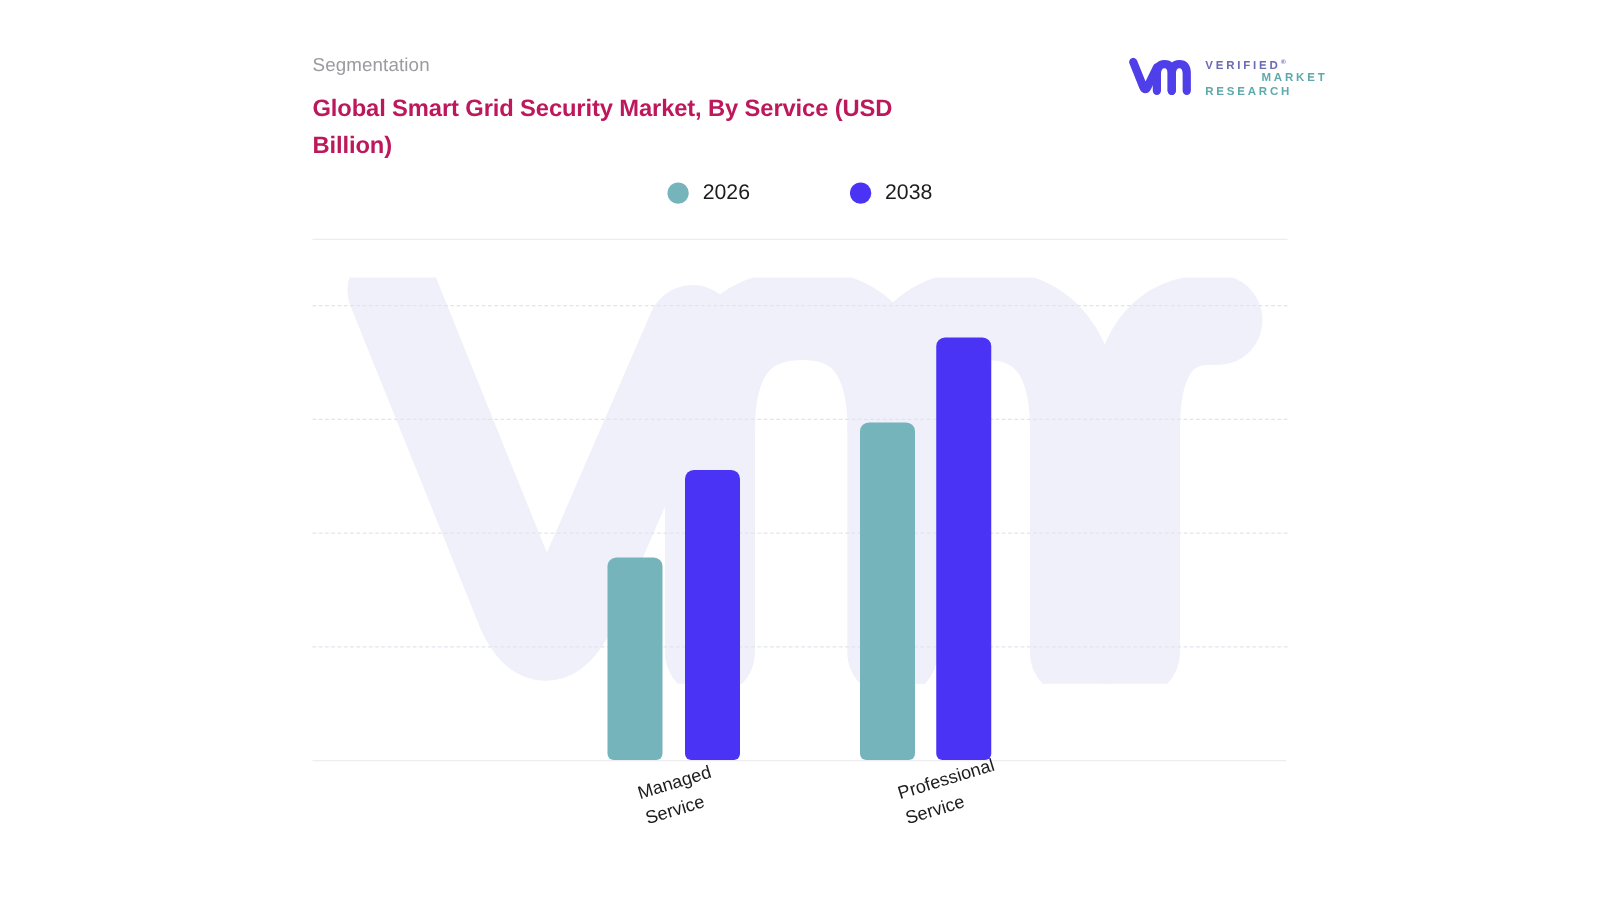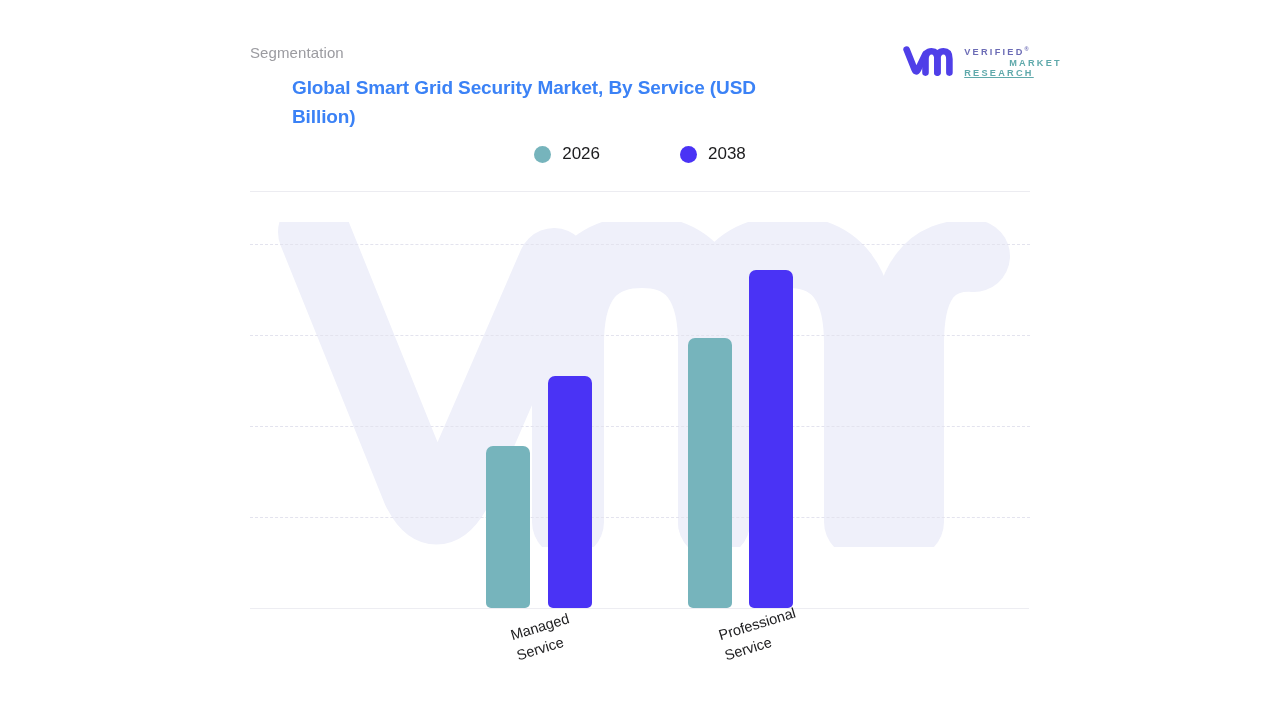--- a/index.html
+++ b/index.html
@@ -36,25 +36,24 @@
     font-size: 15px;
     color: #9b9ba0;
     letter-spacing: 0.1px;
     line-height: 18px;
     font-weight: 400;
   }
   .chart-title {
     margin-top: 11px;
     font-size: 19px;
     font-weight: 700;
-    color: #3b82f6;
+    color: #be185d;
     line-height: 29px;
     letter-spacing: -0.1px;
     max-width: 480px;
-    margin-left: 42px;
   }
 
   
   .logo {
     position: absolute;
     right: 218px;
     top: 44px;
     display: flex;
     align-items: center;
     gap: 9px;
@@ -69,21 +68,21 @@
     padding-top: 1px;
   }
   .logo-line {
     font-size: 9.2px;
     font-weight: 700;
     letter-spacing: 2.25px;
     white-space: nowrap;
   }
   .logo-line.l1 { color: #6b6bb5; position: relative; }
   .logo-line.l2 { color: #5fa9ab; margin-left: 45px; }
-  .logo-line.l3 { color: #5fa9ab; text-decoration: underline; }
+  .logo-line.l3 { color: #5fa9ab; }
   .logo-reg {
     font-size: 5.5px;
     vertical-align: super;
     letter-spacing: 0;
     color: #6b6bb5;
   }
 
   
   .legend {
     position: absolute;

